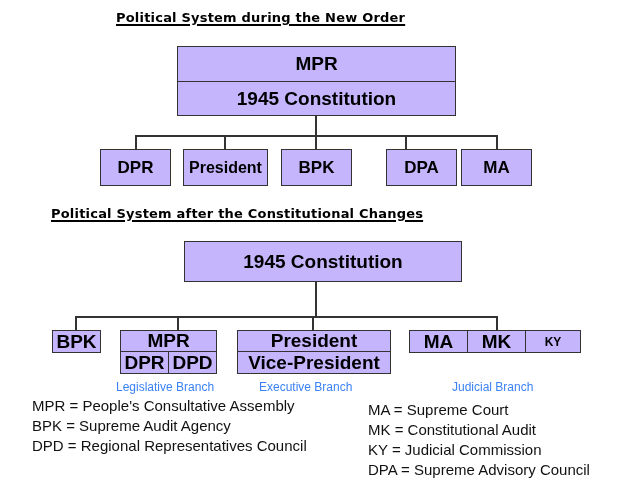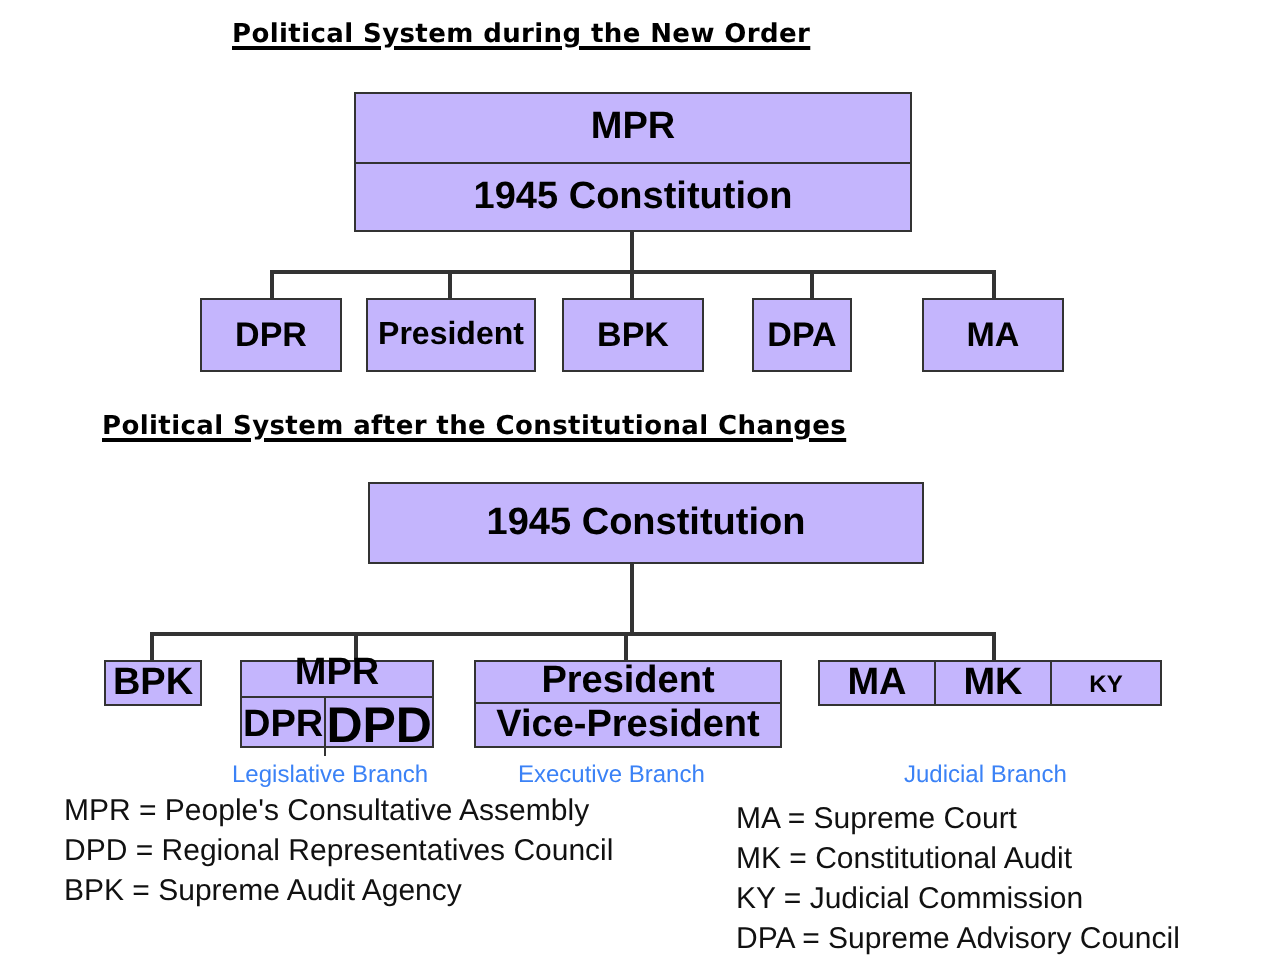--- a/index.html
+++ b/index.html
@@ -26,61 +26,61 @@
 <div class="line" style="left:135px; top:135px; width:363px; height:2px;"></div>
 <div class="line" style="left:135px; top:135px; width:2px; height:14px;"></div>
 <div class="line" style="left:224px; top:135px; width:2px; height:14px;"></div>
 <div class="line" style="left:315px; top:135px; width:2px; height:14px;"></div>
 <div class="line" style="left:405px; top:135px; width:2px; height:14px;"></div>
 <div class="line" style="left:496px; top:135px; width:2px; height:14px;"></div>
 
 <div class="box" style="left:100px; top:149px; width:71px; height:37px; font-size:17px;">DPR</div>
 <div class="box" style="left:183px; top:149px; width:85px; height:37px; font-size:16px;">President</div>
 <div class="box" style="left:281px; top:149px; width:71px; height:37px; font-size:17px;">BPK</div>
-<div class="box" style="left:376px; top:149px; width:50px; height:37px; font-size:17px;">DPA</div>
+<div class="box" style="left:386px; top:149px; width:71px; height:37px; font-size:17px;">DPA</div>
 <div class="box" style="left:461px; top:149px; width:71px; height:37px; font-size:17px;">MA</div>
 
 <div class="abs title" style="left:51px; top:206px;">Political System after the Constitutional Changes</div>
 
 <div class="box" style="left:184px; top:241px; width:278px; height:41px; font-size:19px;">1945 Constitution</div>
 
 <div class="line" style="left:315px; top:282px; width:2px; height:36px;"></div>
 <div class="line" style="left:75px; top:316px; width:423px; height:2px;"></div>
 <div class="line" style="left:75px; top:316px; width:2px; height:14px;"></div>
 <div class="line" style="left:177px; top:316px; width:2px; height:14px;"></div>
 <div class="line" style="left:312px; top:316px; width:2px; height:14px;"></div>
 <div class="line" style="left:496px; top:316px; width:2px; height:14px;"></div>
 
 <div class="box" style="left:52px; top:330px; width:49px; height:23px; font-size:19px;">BPK</div>
 
 <div class="box" style="left:120px; top:330px; width:97px; height:44px; flex-direction:column; align-items:stretch;">
   <div class="cell" style="height:22px; font-size:19px; border-bottom:1.5px solid #333;">MPR</div>
   <div style="display:flex; flex:1;">
     <div class="cell" style="width:48px; font-size:19px; border-right:1.5px solid #333;">DPR</div>
-    <div class="cell" style="flex:1; font-size:25px;">DPD</div>
+    <div class="cell" style="flex:1; font-size:19px;">DPD</div>
   </div>
 </div>
 <div class="branch" style="left:116px; top:380px;">Legislative Branch</div>
 
 <div class="box" style="left:237px; top:330px; width:154px; height:44px; flex-direction:column; align-items:stretch;">
   <div class="cell" style="height:21px; font-size:19px; border-bottom:1.5px solid #333;">President</div>
   <div class="cell" style="flex:1; font-size:19px;">Vice-President</div>
 </div>
 <div class="branch" style="left:259px; top:380px;">Executive Branch</div>
 
 <div class="box" style="left:409px; top:330px; width:172px; height:23px; justify-content:stretch; align-items:stretch;">
   <div class="cell" style="width:58px; font-size:19px; border-right:1.5px solid #333;">MA</div>
   <div class="cell" style="width:58px; font-size:19px; border-right:1.5px solid #333;">MK</div>
   <div class="cell" style="flex:1; font-size:12px;">KY</div>
 </div>
 <div class="branch" style="left:452px; top:380px;">Judicial Branch</div>
 
 <div class="legend" style="left:32px; top:396px;">
   <div>MPR = People's Consultative Assembly</div>
+  <div>BPK = Supreme Audit Agency</div>
   <div>DPD = Regional Representatives Council</div>
-  <div>BPK = Supreme Audit Agency</div>
 </div>
 <div class="legend" style="left:368px; top:400px;">
   <div>MA = Supreme Court</div>
   <div>MK = Constitutional Audit</div>
   <div>KY = Judicial Commission</div>
   <div>DPA = Supreme Advisory Council</div>
 </div>
 
 </body></html>

